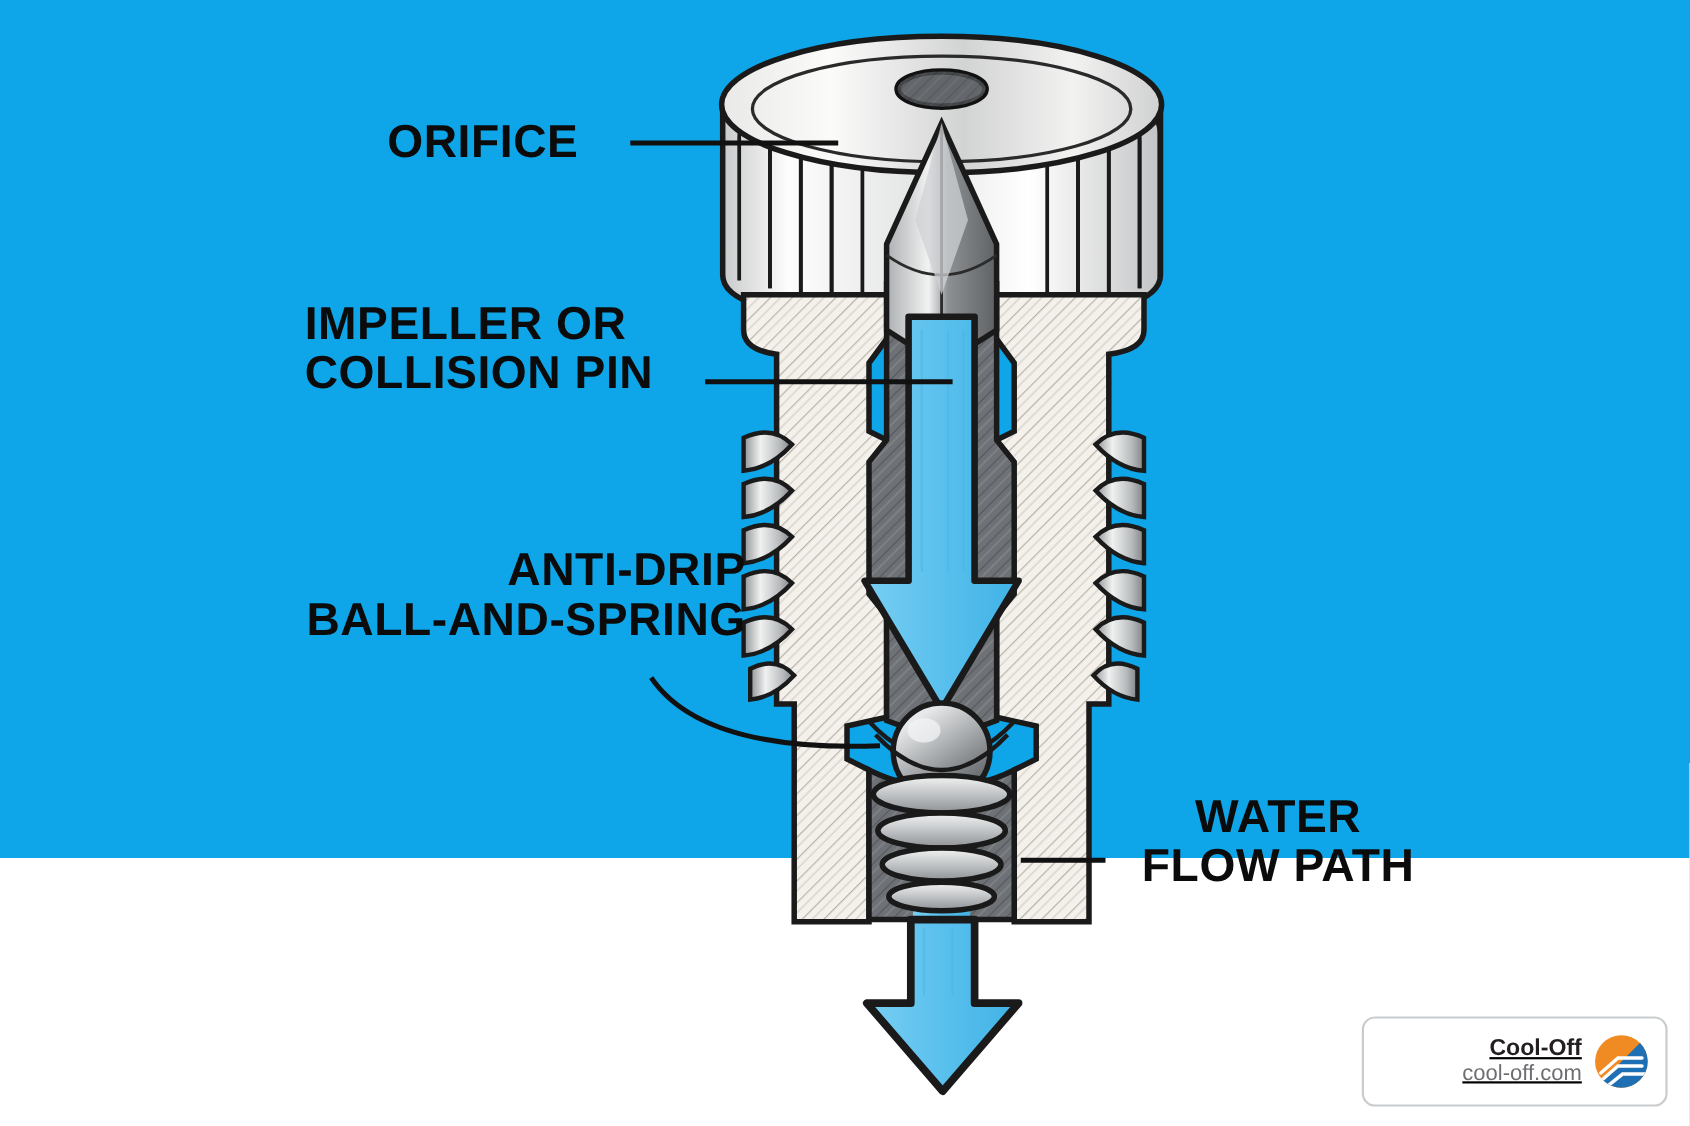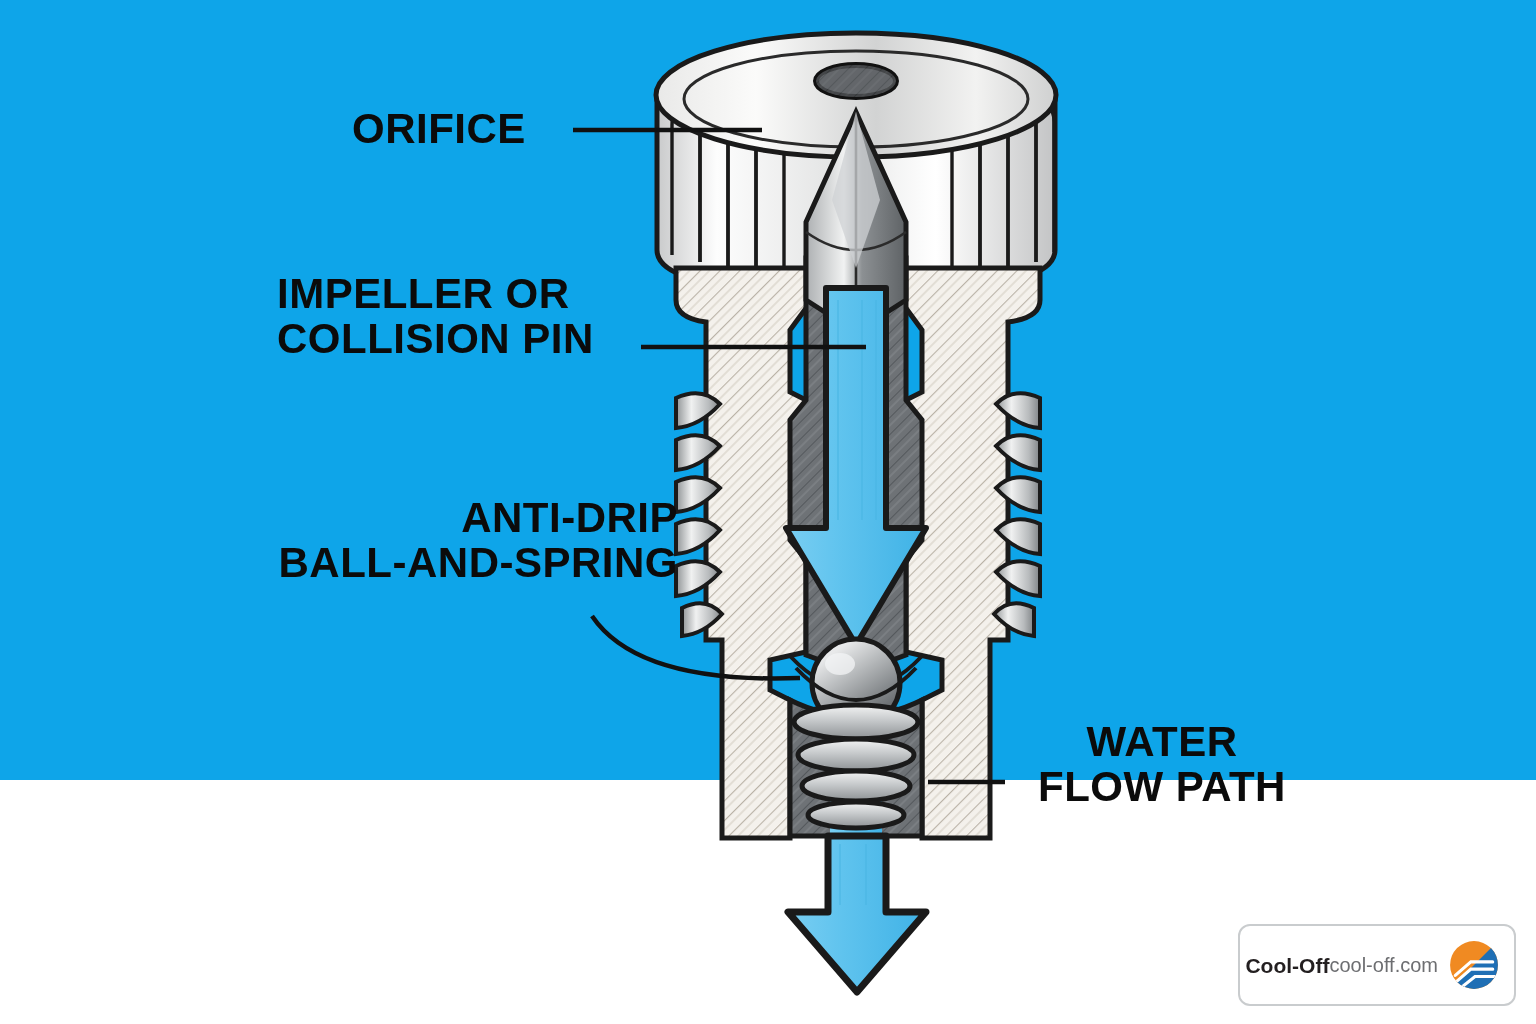--- a/index.html
+++ b/index.html
@@ -13,21 +13,21 @@
          letter-spacing:.5px;line-height:1.06;white-space:pre-line;}
   #lbl-orifice{left:352px;top:107px;font-size:42px;}
   #lbl-impeller{left:277px;top:272px;font-size:42px;text-align:left;}
   #lbl-antidrip{left:218px;top:496px;font-size:42px;text-align:right;width:460px;}
   #lbl-water{left:1022px;top:700px;font-size:42px;text-align:center;width:280px;margin-top:20px;}
 
   #logo-box{position:absolute;left:1238px;top:924px;width:278px;height:82px;
             background:#ffffff;border:2px solid #c9ccce;border-radius:12px;
             display:flex;align-items:center;justify-content:flex-end;
             padding-right:14px;box-sizing:border-box;}
-  #logo-text{display:flex;flex-direction:row;align-items:flex-end;margin-right:10px;}
+  #logo-text{display:flex;flex-direction:column;align-items:flex-end;margin-right:10px;text-decoration:underline;}
   #logo-name{font-size:21px;font-weight:700;color:#231f20;line-height:1.1;}
   #logo-url{font-size:20px;color:#6d6e71;line-height:1.25;}
   #logo-mark{width:52px;height:52px;}
 </style>
 </head>
 <body>
 
 <div id="stage">
 
   <svg class="art" viewBox="0 0 1536 1024">

